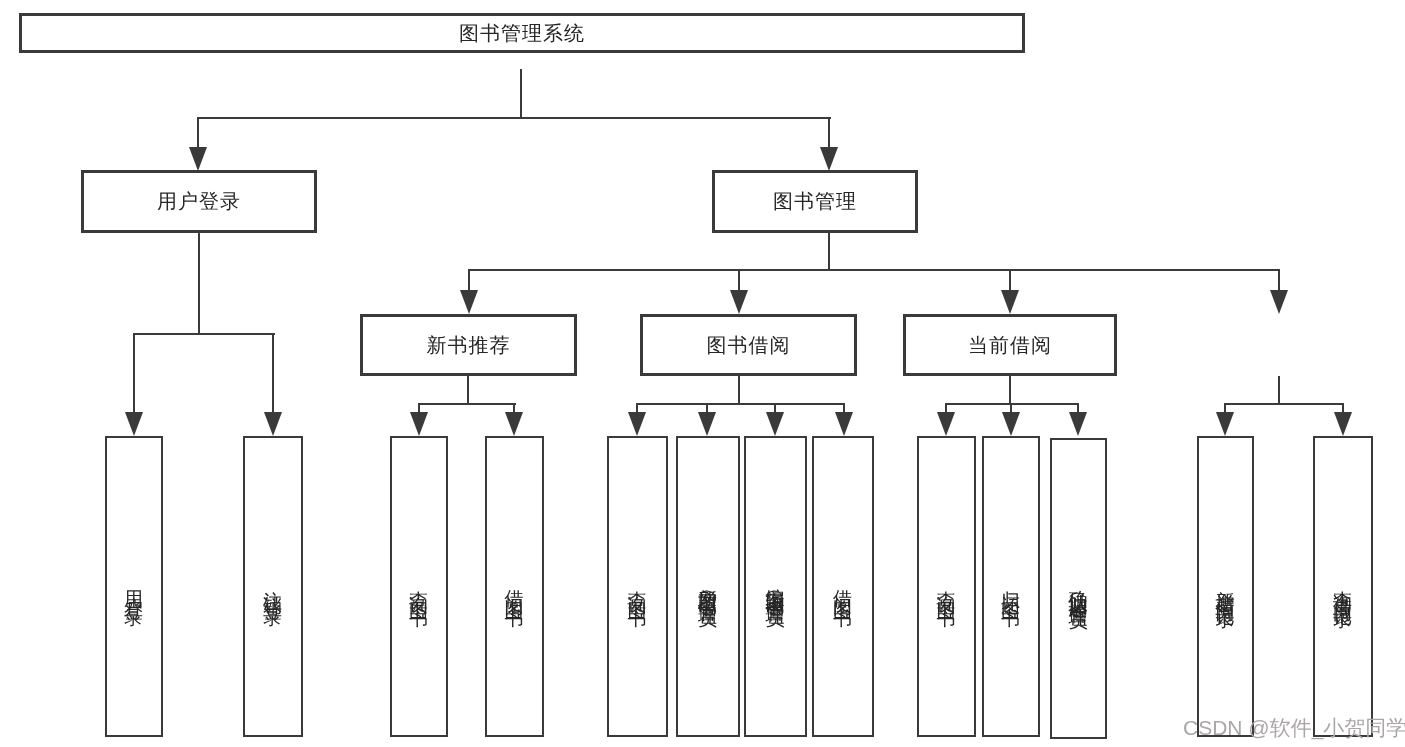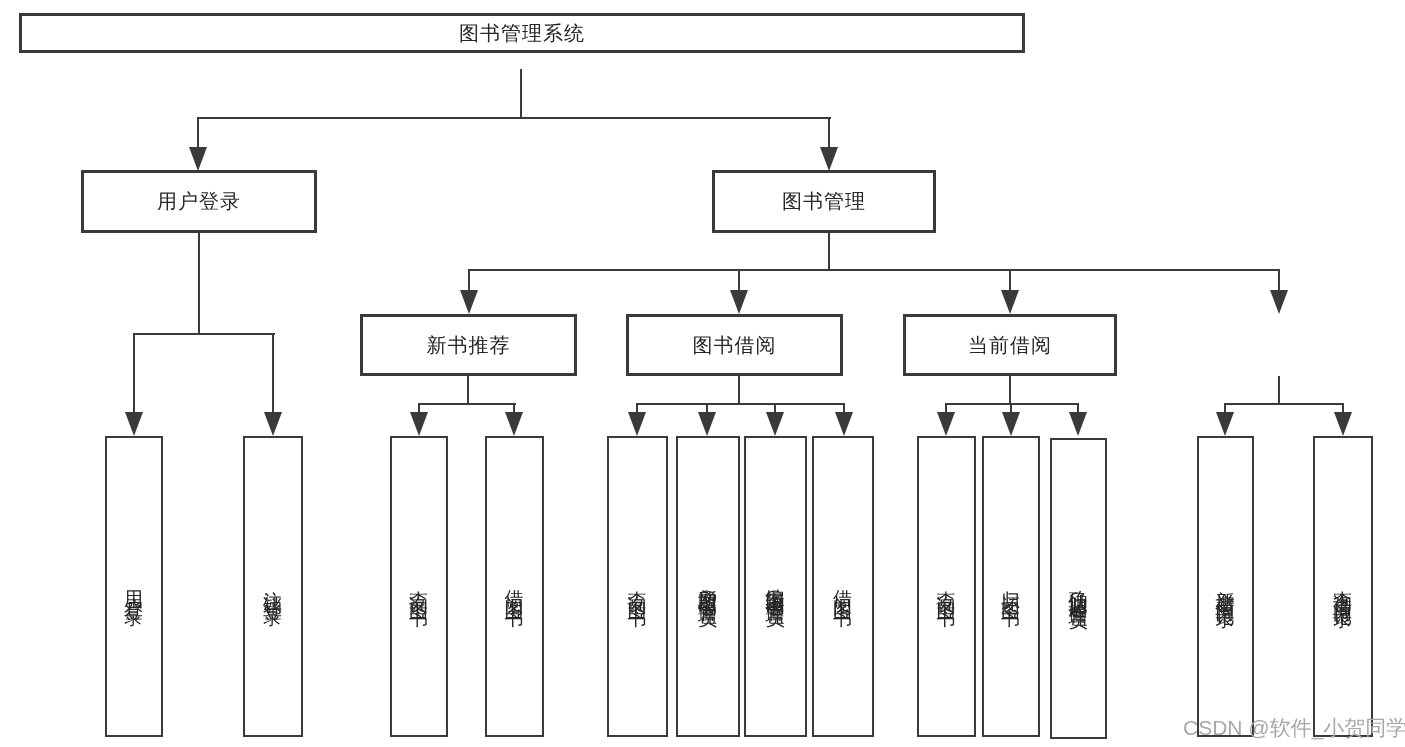--- a/index.html
+++ b/index.html
@@ -50,21 +50,21 @@
   <div class="vline" style="left:520px;top:69px;height:49px;"></div>
   <div class="hline" style="left:197px;top:117px;width:634px;"></div>
   <div class="vline" style="left:197px;top:117px;height:34px;"></div>
   <div class="arrowhead" style="left:189px;top:147px;"></div>
   <div class="vline" style="left:828px;top:117px;height:34px;"></div>
   <div class="arrowhead" style="left:820px;top:147px;"></div>
 
   <div class="box" style="left:81px;top:170px;width:236px;height:63px;">
     <span class="lbl">用户登录</span>
   </div>
-  <div class="box" style="left:712px;top:170px;width:224px;height:63px;">
+  <div class="box" style="left:712px;top:170px;width:206px;height:63px;">
     <span class="lbl">图书管理</span>
   </div>
 
   <div class="vline" style="left:198px;top:233px;height:102px;"></div>
   <div class="hline" style="left:133px;top:333px;width:142px;"></div>
   <div class="vline" style="left:133px;top:333px;height:82px;"></div>
   <div class="arrowhead" style="left:125px;top:412px;"></div>
   <div class="vline" style="left:272px;top:333px;height:82px;"></div>
   <div class="arrowhead" style="left:264px;top:412px;"></div>
 
@@ -75,21 +75,21 @@
   <div class="vline" style="left:738px;top:269px;height:24px;"></div>
   <div class="arrowhead" style="left:730px;top:290px;"></div>
   <div class="vline" style="left:1009px;top:269px;height:24px;"></div>
   <div class="arrowhead" style="left:1001px;top:290px;"></div>
   <div class="vline" style="left:1278px;top:269px;height:24px;"></div>
   <div class="arrowhead" style="left:1270px;top:290px;"></div>
 
   <div class="box" style="left:360px;top:314px;width:217px;height:62px;font-family:Liberation Mono, monospace;">
     <span class="lbl">新书推荐</span>
   </div>
-  <div class="box" style="left:626px;top:314px;width:217px;height:62px;justify-content:center;">
+  <div class="box" style="left:640px;top:314px;width:217px;height:62px;justify-content:center;">
     <span class="lbl">图书借阅</span>
   </div>
   <div class="box" style="left:903px;top:314px;width:214px;height:62px;">
     <span class="lbl">当前借阅</span>
   </div>
 
   <div class="vline" style="left:467px;top:376px;height:29px;"></div>
   <div class="hline" style="left:418px;top:403px;width:98px;"></div>
   <div class="vline" style="left:418px;top:403px;height:13px;"></div>
   <div class="arrowhead" style="left:410px;top:412px;"></div>

